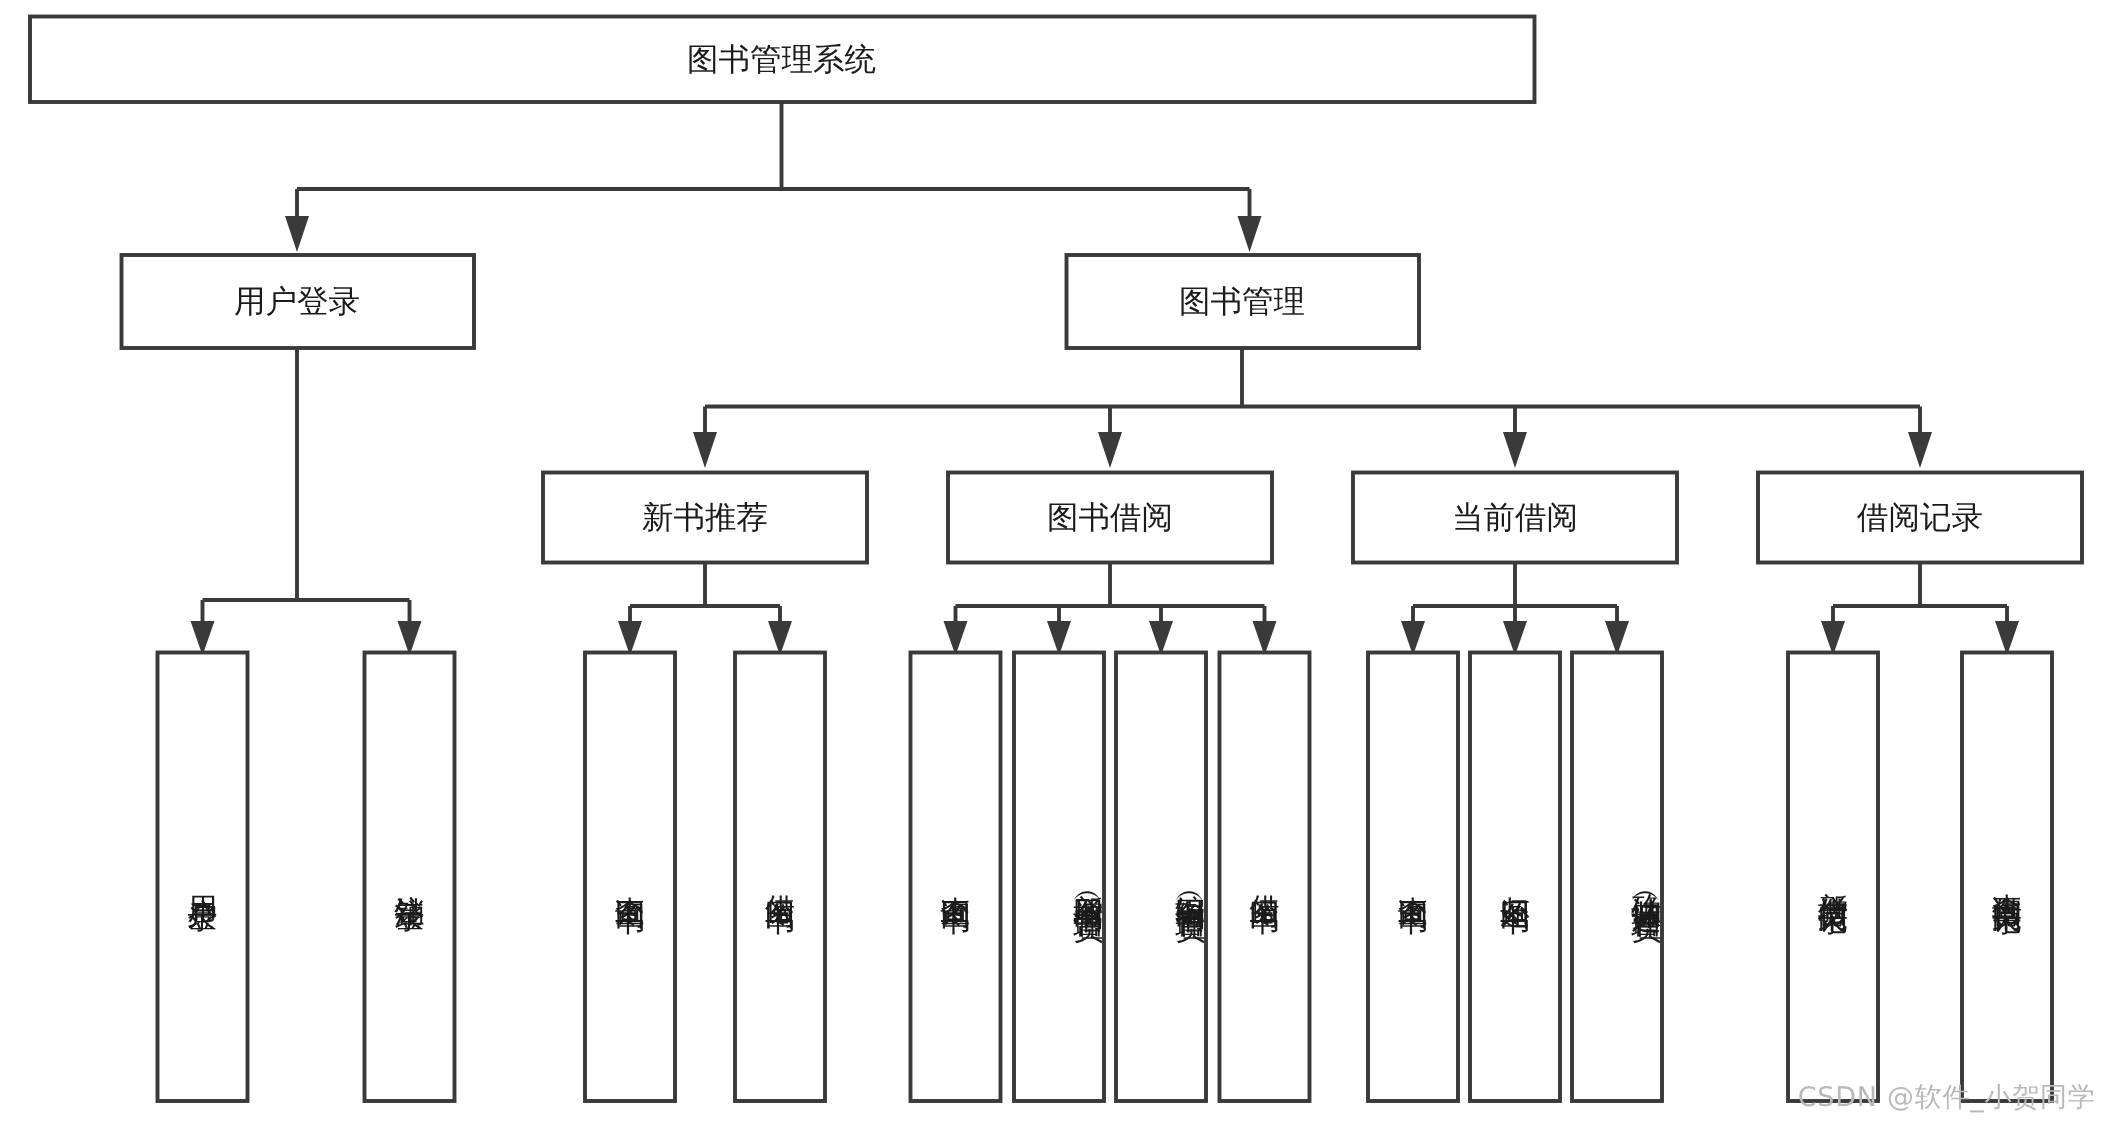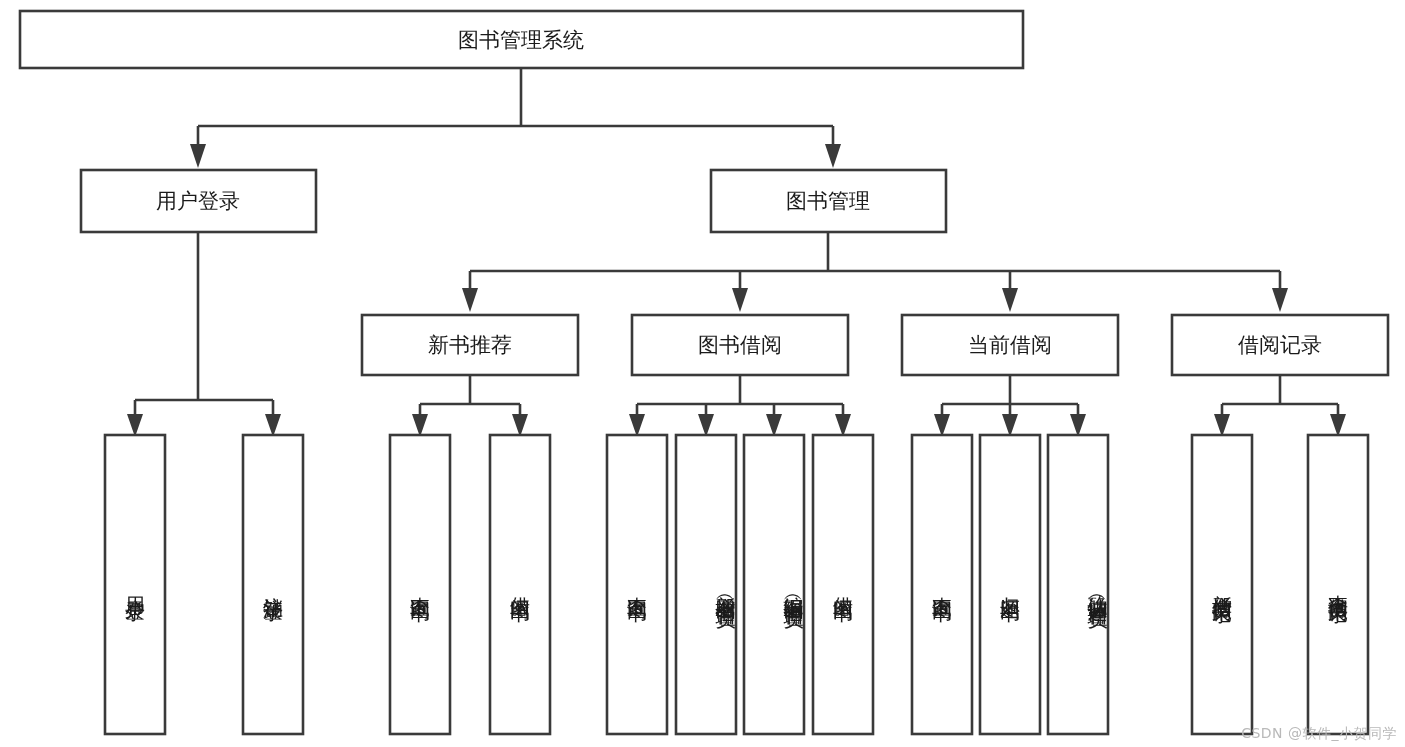--- a/index.html
+++ b/index.html
@@ -68,21 +68,21 @@
     justify-content: center;
     white-space: nowrap;
     user-select: none;
     pointer-events: none;
   }
   .watermark {
     position: absolute;
     right: 8px;
     bottom: 4px;
     font-family: "DejaVu Sans", "Liberation Sans", sans-serif;
-    font-size: 14px;
+    font-size: 18px;
     color: #b9b9b9;
     letter-spacing: 0.5px;
     white-space: nowrap;
   }
 </style>
 </head>
 <body>
 
 <div id="diagram-root">
 

